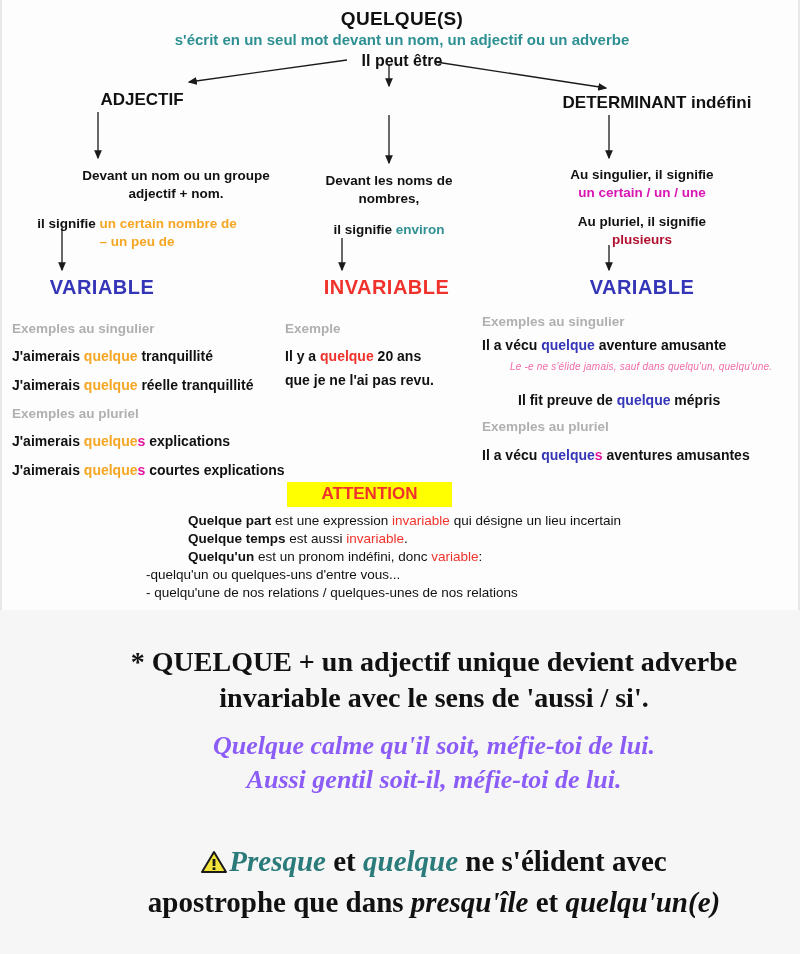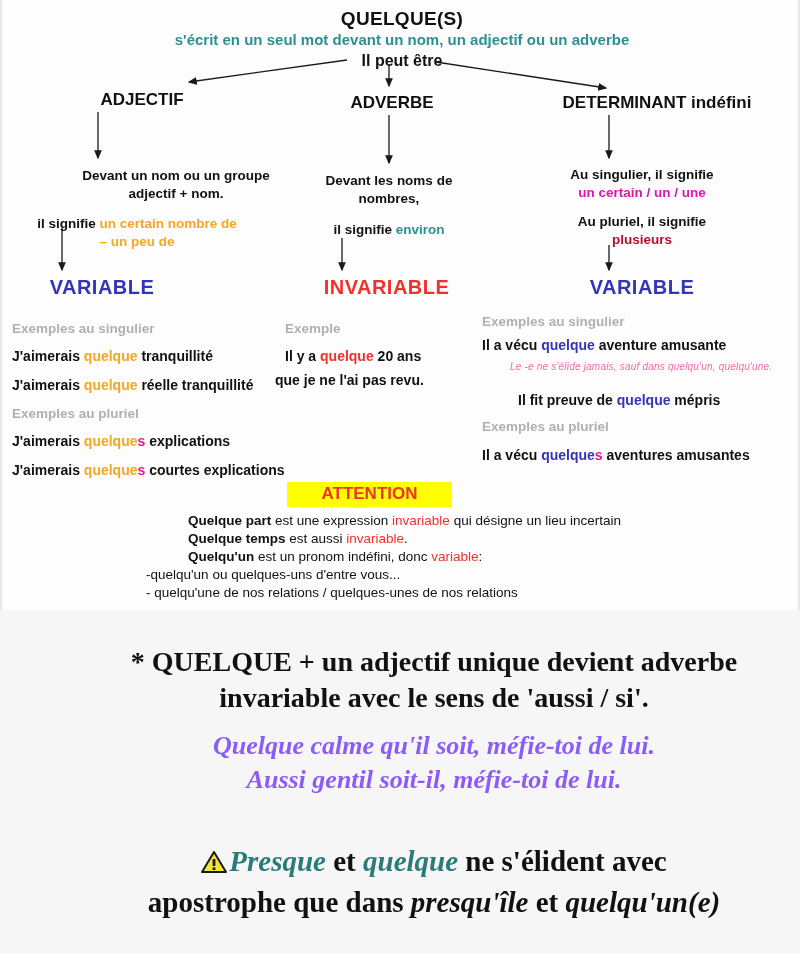--- a/index.html
+++ b/index.html
@@ -154,21 +154,20 @@
       <path d="M607,115 L607,158" stroke="#1a1a1a" stroke-width="1.3" fill="none" marker-end="url(#ah)"></path>
 
       <path d="M60,228 L60,270" stroke="#1a1a1a" stroke-width="1.3" fill="none" marker-end="url(#ah)"></path>
 
       <path d="M340,238 L340,270" stroke="#1a1a1a" stroke-width="1.3" fill="none" marker-end="url(#ah)"></path>
 
       <path d="M607,245 L607,270" stroke="#1a1a1a" stroke-width="1.3" fill="none" marker-end="url(#ah)"></path>
     </svg>
 
     <div class="abs ctr colhead h-adj">ADJECTIF</div>
-    <div class="abs ctr colhead h-adv">ADVERBE</div>
     <div class="abs ctr colhead h-det">DETERMINANT indéfini</div>
 
     <div class="abs ctr blk b-adj">
       <div>Devant un nom ou un groupe</div>
       <div>adjectif + nom.</div>
     </div>
     <div class="abs ctr blk b-adj2">
       <div>
         <span>il signifie</span>
         <span class="or">un certain nombre de</span>
@@ -199,21 +198,21 @@
     <div class="abs ctr blk b-adv2">
       <span>il signifie</span>
       <span class="tl">environ</span>
     </div>
     <div class="abs ctr bigword v-red w-adv">INVARIABLE</div>
 
     <div class="abs exlabel" style="left:283px;top:321px;">Exemple</div>
     <div class="abs exline" style="left:283px;top:348px;">
       <span>Il y a </span><span class="q-rd">quelque</span><span> 20 ans</span>
     </div>
-    <div class="abs exline" style="left:273px;top:372px;">que je ne l'ai pas revu.</div>
+    <div class="abs exline" style="left:283px;top:372px;">que je ne l'ai pas revu.</div>
 
     <div class="abs ctr blk b-det">
       <div>Au singulier, il signifie</div>
       <div class="mg">un certain / un / une</div>
     </div>
     <div class="abs ctr blk b-det2">
       <div>Au pluriel, il signifie</div>
       <div class="cr">plusieurs</div>
     </div>
     <div class="abs ctr bigword v-blue w-det">VARIABLE</div>

